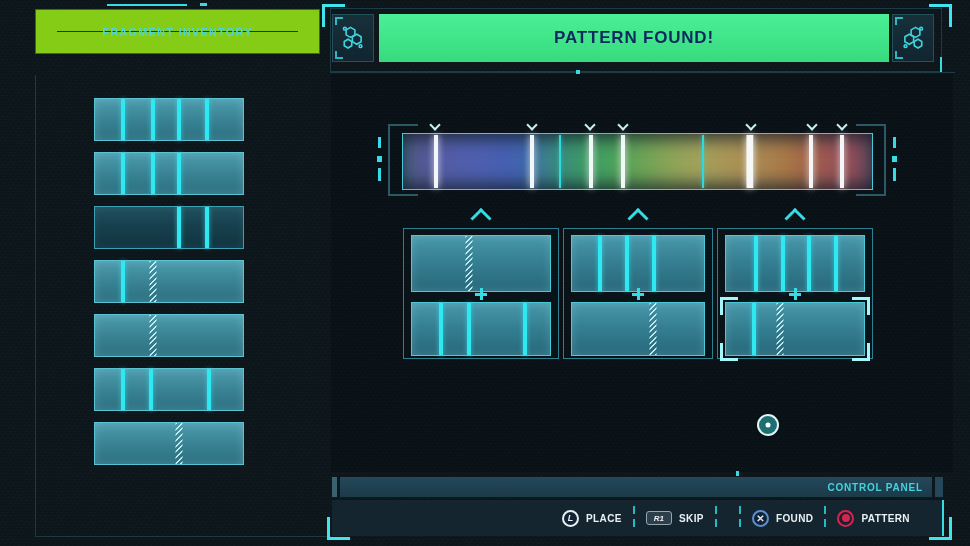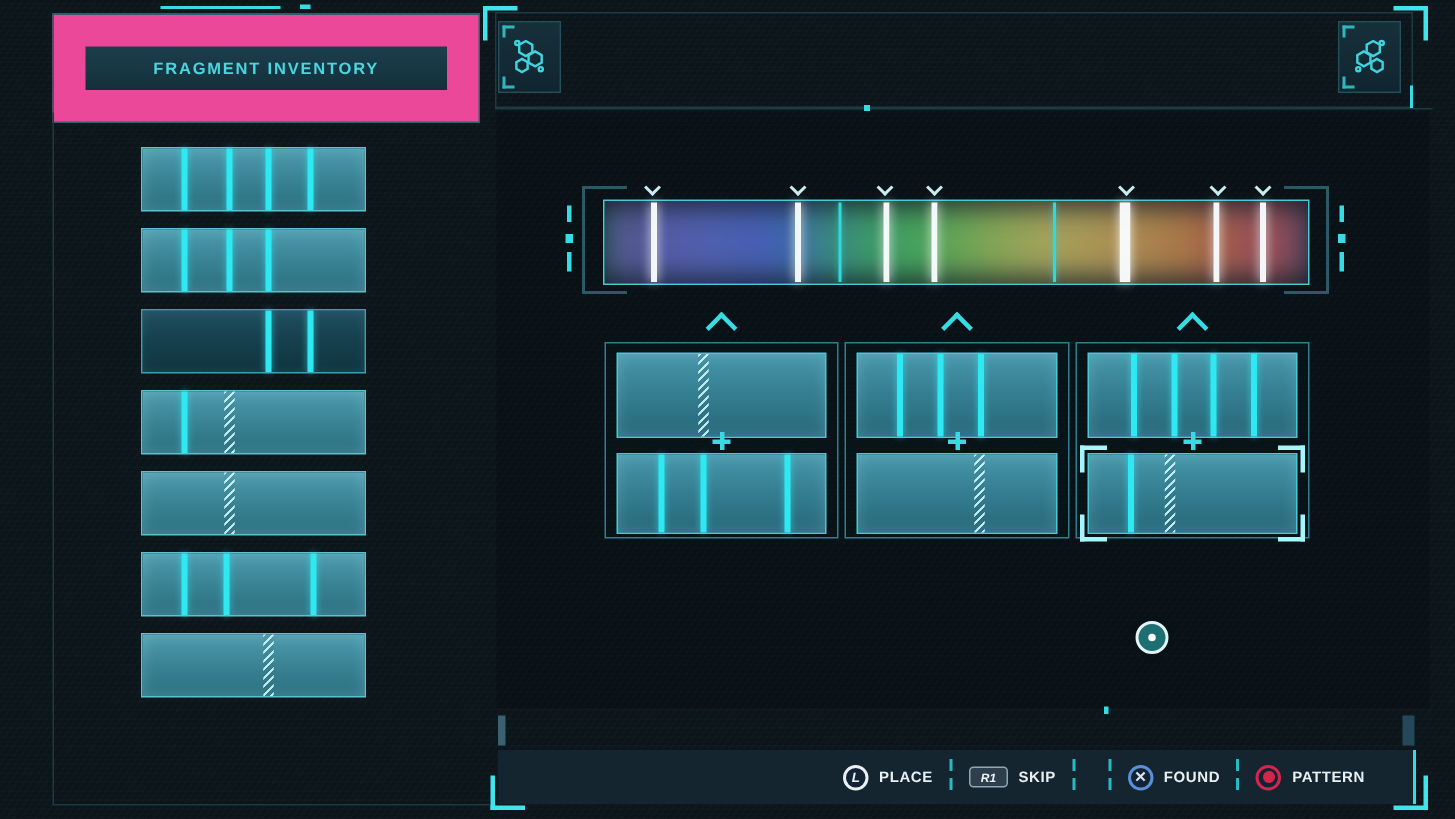--- a/index.html
+++ b/index.html
@@ -6,22 +6,22 @@
   .screen{position:relative;width:970px;height:546px;overflow:hidden;
     background:#0c151a;font-family:"Liberation Sans",sans-serif;}
   .screen::before{content:"";position:absolute;inset:0;pointer-events:none;
     background:repeating-linear-gradient(125deg,rgba(120,200,215,.02) 0 1px,transparent 1px 4px),
                repeating-linear-gradient(0deg,rgba(255,255,255,.012) 0 1px,transparent 1px 3px);}
   .abs{position:absolute;}
 
   
   .accent-line{left:107px;top:4px;width:80px;height:2px;background:#36dbe3;}
   .accent-tick{left:200px;top:3px;width:7px;height:3px;background:#36dbe3;}
-  .inv-header{left:35px;top:9px;width:285px;height:73px;border:1px solid #2e6070;
-    background:#ec4899;padding:21px;box-sizing:border-box;}
+  .inv-header{left:35px;top:9px;width:285px;height:45px;border:1px solid #2e6070;
+    background:#84cc16;padding:21px;box-sizing:border-box;}
   .inv-header-inner{width:100%;height:100%;background:linear-gradient(180deg,#1c3e4c,#142f3b);
     display:flex;align-items:center;justify-content:center;}
   .inv-title{color:#49d6e0;font-size:11px;font-weight:bold;letter-spacing:1.2px;}
   .side-edge{left:35px;top:75px;width:1px;height:461px;background:#1c3a42;}
   .side-bottom{left:35px;top:536px;width:296px;height:1px;background:#1c3a42;}
   .fragment-list{left:94px;top:98px;width:150px;display:flex;flex-direction:column;gap:11px;}
   .fragment-bar{position:relative;height:41px;border:1px solid #57c3d3;
     background:linear-gradient(180deg,#4d9cae 0%,#3a8495 48%,#2b6f80 100%);
     box-shadow:inset 0 0 10px rgba(190,240,250,.22);}
   .fragment-bar.dark{background:linear-gradient(180deg,#21505f 0%,#17404e 45%,#103440 100%);
@@ -179,20 +179,23 @@
   <div class="abs banner-frame"></div>
   <div class="abs icon-box left">
     <svg width="30" height="30" viewBox="0 0 24 24" fill="none" stroke="#3fd3de" stroke-width="1.3">
       <polygon points="10,3.5 13.5,5.5 13.5,9.5 10,11.5 6.5,9.5 6.5,5.5"></polygon>
       <polygon points="15,9 18.5,11 18.5,15 15,17 11.5,15 11.5,11"></polygon>
       <polygon points="8,13 11,14.75 11,18.25 8,20 5,18.25 5,14.75"></polygon>
       <circle cx="5.5" cy="4.5" r="1.1"></circle>
       <circle cx="18" cy="18.5" r="1.1"></circle>
     </svg>
   </div>
+  <div class="abs banner-green">
+    <span class="banner-text">PATTERN FOUND!</span>
+  </div>
   <div class="abs icon-box right">
     <svg width="30" height="30" viewBox="0 0 24 24" fill="none" stroke="#3fd3de" stroke-width="1.3">
       <polygon points="10,3.5 13.5,5.5 13.5,9.5 10,11.5 6.5,9.5 6.5,5.5"></polygon>
       <polygon points="15,9 18.5,11 18.5,15 15,17 11.5,15 11.5,11"></polygon>
       <polygon points="8,13 11,14.75 11,18.25 8,20 5,18.25 5,14.75"></polygon>
       <circle cx="5.5" cy="4.5" r="1.1"></circle>
       <circle cx="18" cy="18.5" r="1.1"></circle>
     </svg>
   </div>
   <div class="abs under-banner-line"></div>
@@ -278,20 +281,23 @@
             <div class="selc br"></div>
           </div>
         </div>
       </div>
     </div>
 
   <div class="abs cursor"></div>
 
   <div class="abs cp-tick"></div>
   <div class="abs cp-cap-left"></div>
+  <div class="abs cp-bar">
+    <span class="cp-label">CONTROL PANEL</span>
+  </div>
   <div class="abs cp-cap-right"></div>
   <div class="abs btn-row">
       <div class="btn-group">
         <div class="pad-circle">L</div>
         <div class="btn-label">PLACE</div>
       </div>
       <div class="sep"></div>
       <div class="btn-group">
         <div class="key-btn">R1</div>
         <div class="btn-label">SKIP</div>

